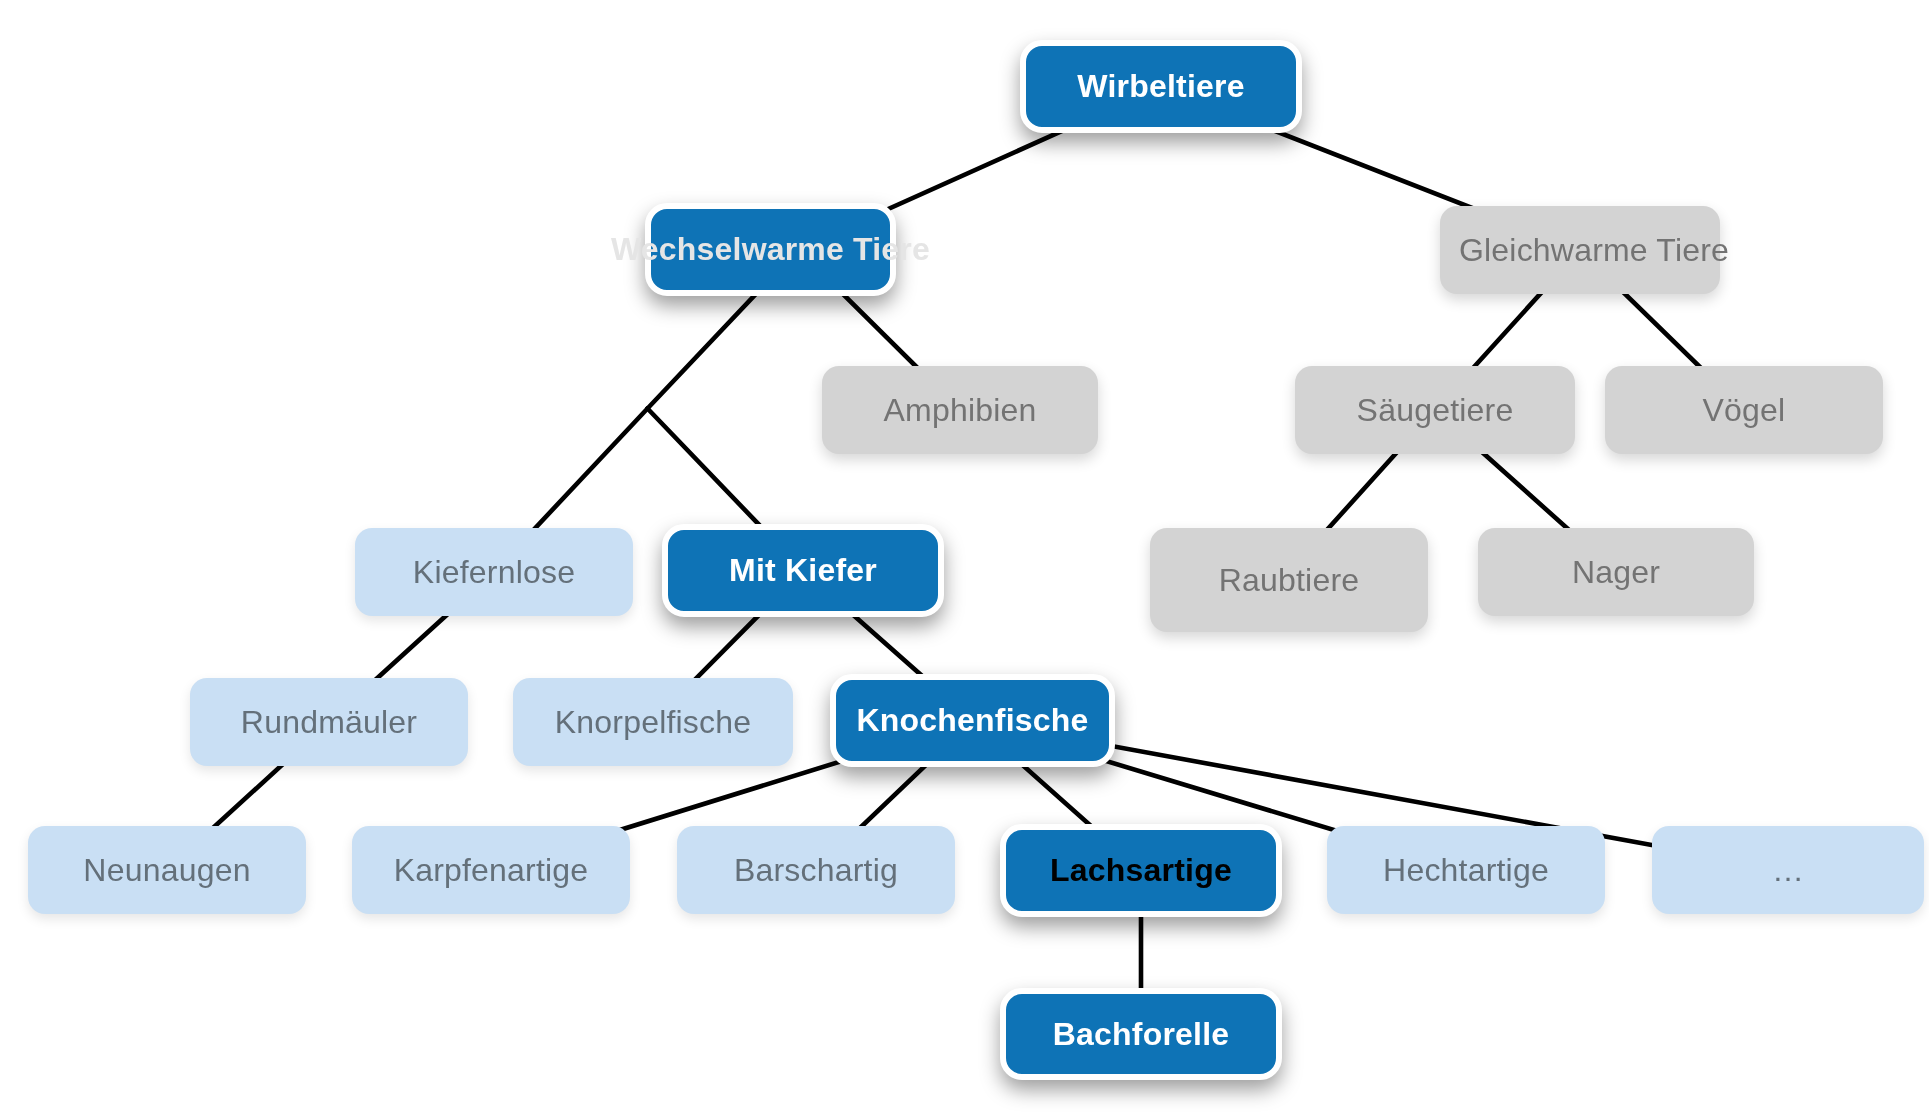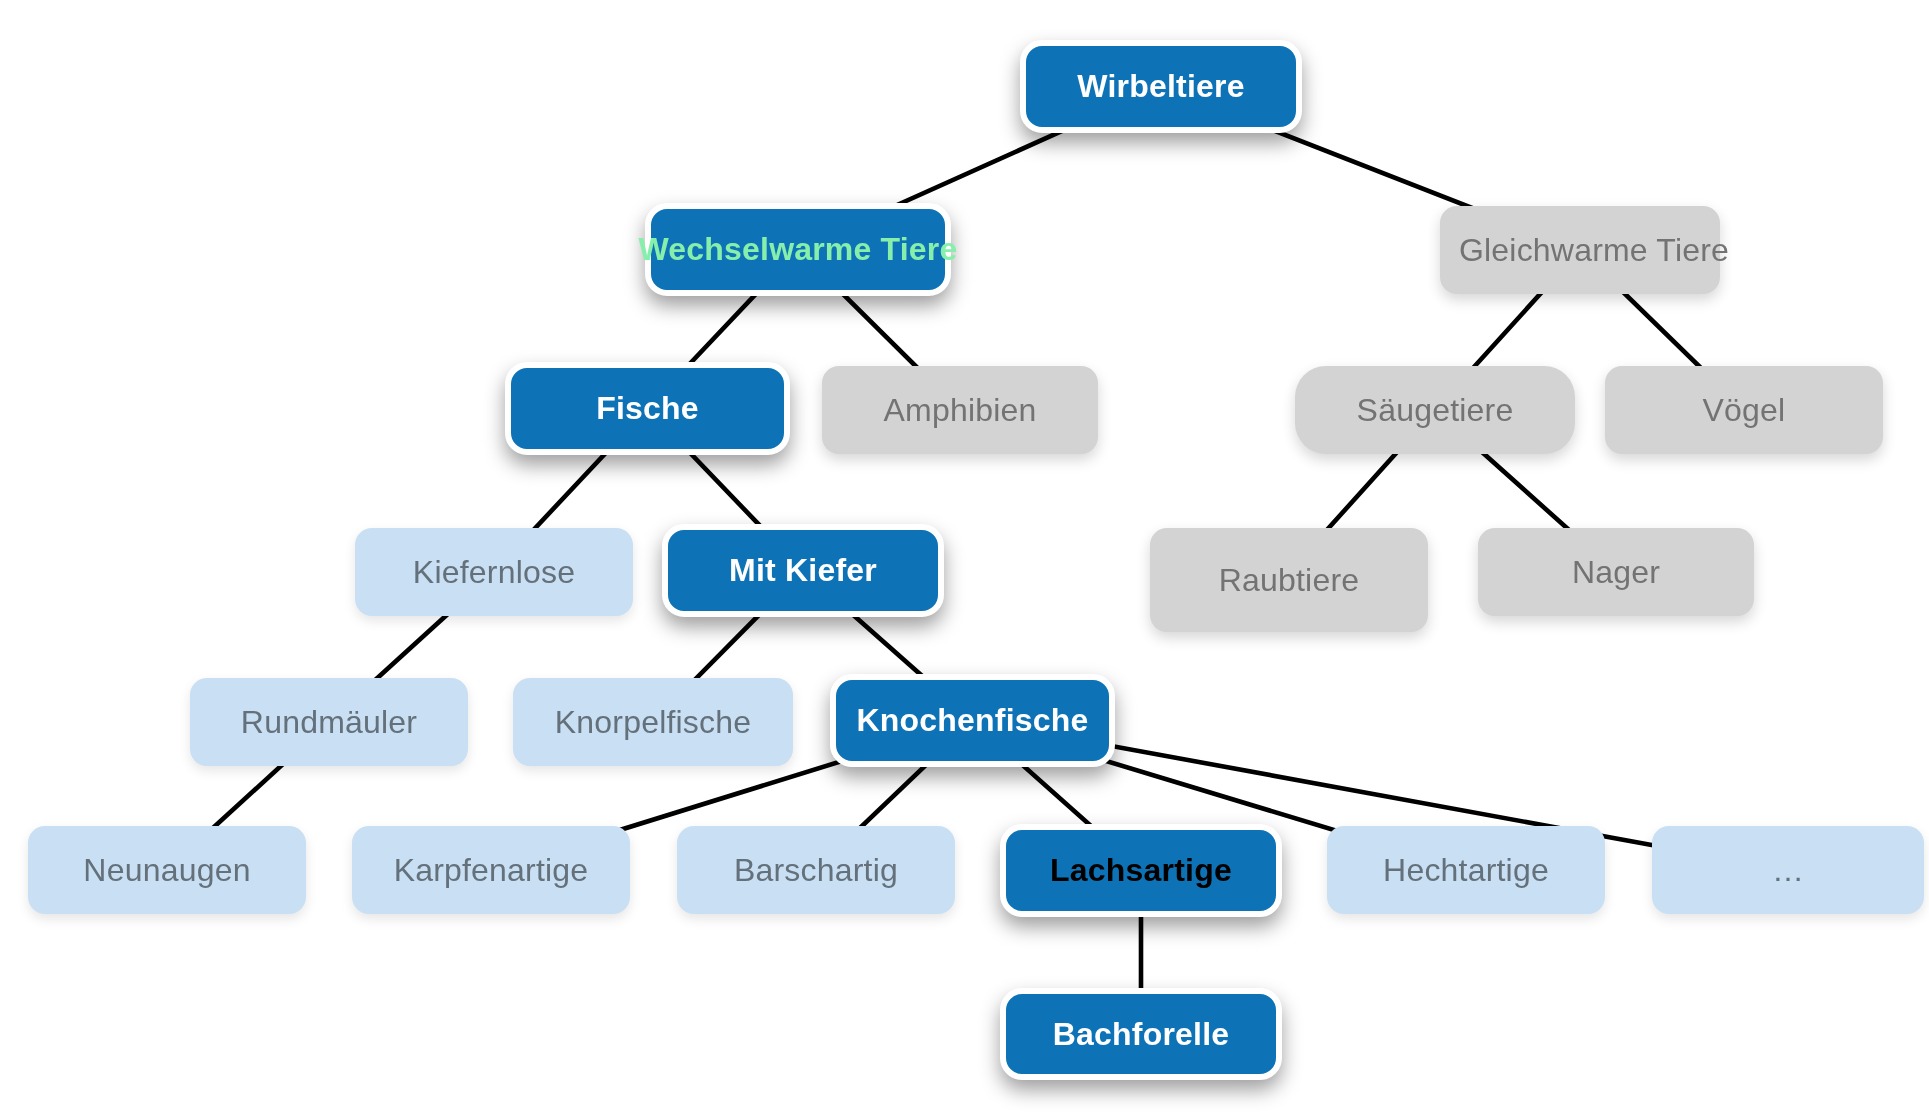--- a/index.html
+++ b/index.html
@@ -58,25 +58,24 @@
       <line x1="329" y1="722" x2="167" y2="870" stroke="#000000" stroke-width="4.6" stroke-linecap="round"></line>
       <line x1="972.5" y1="720.5" x2="491" y2="870" stroke="#000000" stroke-width="4.6" stroke-linecap="round"></line>
       <line x1="972.5" y1="720.5" x2="816" y2="870" stroke="#000000" stroke-width="4.6" stroke-linecap="round"></line>
       <line x1="972.5" y1="720.5" x2="1141" y2="870.5" stroke="#000000" stroke-width="4.6" stroke-linecap="round"></line>
       <line x1="972.5" y1="720.5" x2="1466" y2="870" stroke="#000000" stroke-width="4.6" stroke-linecap="round"></line>
       <line x1="972.5" y1="720.5" x2="1788" y2="870" stroke="#000000" stroke-width="4.6" stroke-linecap="round"></line>
       <line x1="1141" y1="870.5" x2="1141" y2="1034" stroke="#000000" stroke-width="4.6" stroke-linecap="round"></line>
     </svg>
 
   <div class="node node--highlight" style="left: 1020px; top: 40px; width: 282px; height: 93px; background: rgb(14, 115, 182); color: rgb(255, 255, 255);">Wirbeltiere</div>
-  <div class="node node--highlight" style="left: 645px; top: 203px; width: 306px; height: 93px; background: rgb(14, 115, 182); color: #86efac;">Wechselwarme Tiere</div>
+  <div class="node node--highlight" style="left: 645px; top: 203px; width: 251px; height: 93px; background: rgb(14, 115, 182); color: #e5e5e5;">Wechselwarme Tiere</div>
   <div class="node node--muted" style="left: 1440px; top: 206px; width: 280px; height: 88px; background: rgb(211, 211, 211); color: rgb(115, 115, 115); padding-left: 28px;">Gleichwarme Tiere</div>
-  <div class="node node--highlight" style="left: 505px; top: 362px; width: 285px; height: 93px; background: rgb(14, 115, 182); color: rgb(255, 255, 255);">Fische</div>
   <div class="node node--muted" style="left: 822px; top: 366px; width: 276px; height: 88px; background: rgb(211, 211, 211); color: rgb(115, 115, 115);">Amphibien</div>
-  <div class="node node--muted" style="left: 1295px; top: 366px; width: 280px; height: 88px; background: rgb(211, 211, 211); color: rgb(115, 115, 115); border-radius: 31px;">Säugetiere</div>
+  <div class="node node--muted" style="left: 1295px; top: 366px; width: 280px; height: 88px; background: rgb(211, 211, 211); color: rgb(115, 115, 115);">Säugetiere</div>
   <div class="node node--muted" style="left: 1605px; top: 366px; width: 278px; height: 88px; background: rgb(211, 211, 211); color: rgb(115, 115, 115);">Vögel</div>
   <div class="node node--light" style="left: 355px; top: 528px; width: 278px; height: 88px; background: rgb(201, 223, 244); color: rgb(100, 112, 122);">Kiefernlose</div>
   <div class="node node--highlight" style="left: 662px; top: 524px; width: 282px; height: 93px; background: rgb(14, 115, 182); color: rgb(255, 255, 255);">Mit Kiefer</div>
   <div class="node node--muted" style="left: 1150px; top: 528px; width: 278px; height: 104px; background: rgb(211, 211, 211); color: rgb(115, 115, 115);">Raubtiere</div>
   <div class="node node--muted" style="left: 1478px; top: 528px; width: 276px; height: 88px; background: rgb(211, 211, 211); color: rgb(115, 115, 115);">Nager</div>
   <div class="node node--light" style="left: 190px; top: 678px; width: 278px; height: 88px; background: rgb(201, 223, 244); color: rgb(100, 112, 122);">Rundmäuler</div>
   <div class="node node--light" style="left: 513px; top: 678px; width: 280px; height: 88px; background: rgb(201, 223, 244); color: rgb(100, 112, 122);">Knorpelfische</div>
   <div class="node node--highlight" style="left: 830px; top: 674px; width: 285px; height: 93px; background: rgb(14, 115, 182); color: rgb(255, 255, 255);">Knochenfische</div>
   <div class="node node--light" style="left: 28px; top: 826px; width: 278px; height: 88px; background: rgb(201, 223, 244); color: rgb(100, 112, 122);">Neunaugen</div>
   <div class="node node--light" style="left: 352px; top: 826px; width: 278px; height: 88px; background: rgb(201, 223, 244); color: rgb(100, 112, 122);">Karpfenartige</div>

